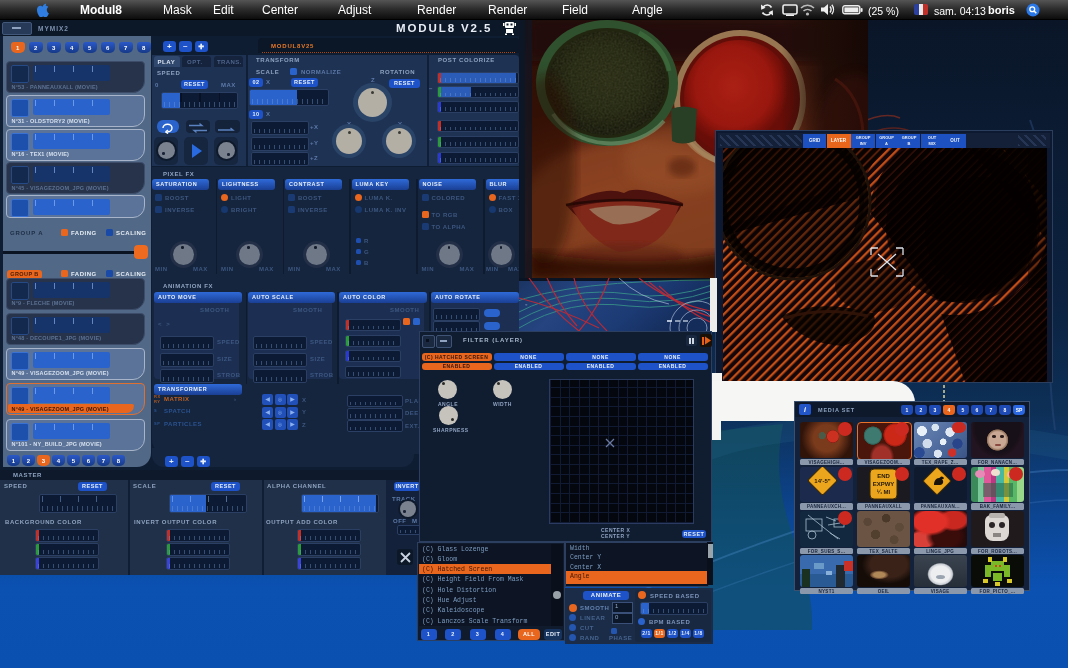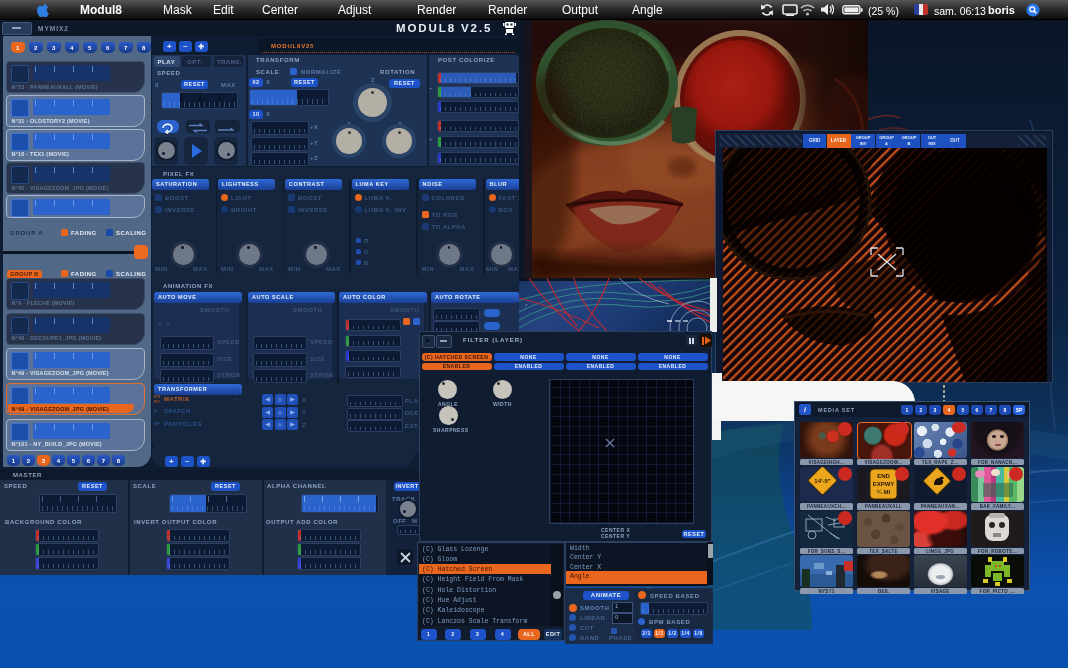--- a/index.html
+++ b/index.html
@@ -91,21 +91,21 @@
   <svg class="a" style="left:37px;top:3px;" width="13" height="14" viewBox="0 0 13 14">
     <path d="M9.2,0.4 C9.3,1.5 8.9,2.5 8.3,3.2 C7.6,4 6.6,4.5 5.7,4.4 C5.6,3.4 6.1,2.4 6.7,1.7 C7.4,1 8.4,0.5 9.2,0.4 Z M11.9,10.5 C11.4,11.6 11.1,12.1 10.5,13 C9.6,14.3 8.4,14.9 7.4,13.9 C6.5,13.2 5.9,13.2 5,13.9 C3.9,14.9 2.8,14.2 2,13 C-0.3,9.6 -0.6,5.6 0.9,3.9 C2,2.6 3.7,2.5 4.8,3.2 C5.8,3.8 6.4,3.8 7.4,3.2 C8.8,2.4 10.3,2.6 11.3,3.9 C9.1,5.3 9.4,8.6 11.9,10.5 Z" fill="#2f7de0"></path>
   </svg>
   <span class="t" style="left:80px;top:3px;font-size:12px;font-weight:bold;color:#fff;">Modul8</span>
   <span class="t" style="left:163px;top:3px;font-size:12px;color:#fff;">Mask</span>
   <span class="t" style="left:213px;top:3px;font-size:12px;color:#fff;">Edit</span>
   <span class="t" style="left:262px;top:3px;font-size:12px;color:#fff;">Center</span>
   <span class="t" style="left:338px;top:3px;font-size:12px;color:#fff;">Adjust</span>
   <span class="t" style="left:417px;top:3px;font-size:12px;color:#fff;">Render</span>
   <span class="t" style="left:488px;top:3px;font-size:12px;color:#fff;">Render</span>
-  <span class="t" style="left:562px;top:3px;font-size:12px;color:#fff;">Output</span>
+  <span class="t" style="left:562px;top:3px;font-size:12px;color:#fff;">Field</span>
   <span class="t" style="left:632px;top:3px;font-size:12px;color:#fff;">Angle</span>
 
   <svg class="a" style="left:760px;top:3px;" width="14" height="14" viewBox="0 0 14 14">
     <path d="M11.5,4.5 A5,5 0 0 0 3,4.2 M2.5,9.5 A5,5 0 0 0 11,9.8" stroke="#eee" stroke-width="1.7" fill="none"></path>
     <path d="M1,1.5 L5.5,4.8 L1.2,6.8 Z" fill="#eee"></path>
         <path d="M13,12.5 L8.5,9.2 L12.8,7.2 Z" fill="#eee"></path>
   </svg>
   <svg class="a" style="left:782px;top:4px;" width="16" height="12" viewBox="0 0 16 12">
     <rect x="1" y="1" width="14" height="9" rx="1.5" fill="none" stroke="#eee" stroke-width="1.6"></rect>
     <rect x="4" y="10.5" width="8" height="1.5" fill="#eee"></rect>
@@ -124,21 +124,21 @@
     <rect x="0.8" y="0.8" width="17" height="8" rx="2" fill="none" stroke="#eee" stroke-width="1.4"></rect>
     <rect x="2.4" y="2.4" width="14" height="5" fill="#eee"></rect>
     <rect x="18.6" y="3" width="2" height="4" rx="1" fill="#eee"></rect>
   </svg>
   <span class="t" style="left:868px;top:4.5px;font-size:10.5px;color:#fff;">(25 %)</span>
   <svg class="a" style="left:914px;top:4px;" width="14" height="11" viewBox="0 0 14 11">
     <rect x="0" y="0" width="14" height="11" rx="2" fill="#2a3f9e"></rect>
     <rect x="7" y="0" width="7" height="11" rx="2" fill="#c03028"></rect>
     <rect x="5" y="0" width="4" height="11" fill="#e8e8e8"></rect>
   </svg>
-  <span class="t" style="left:934px;top:4.5px;font-size:10.5px;color:#fff;">sam. 06:13</span>
+  <span class="t" style="left:934px;top:4.5px;font-size:10.5px;color:#fff;">sam. 04:13</span>
   <span class="t" style="left:988px;top:3.5px;font-size:11px;font-weight:bold;color:#fff;">boris</span>
   <svg class="a" style="left:1026px;top:2.5px;" width="14" height="14" viewBox="0 0 15 15">
     <circle cx="7.5" cy="7.5" r="7" fill="#2a78e8"></circle>
     <circle cx="6.7" cy="6.7" r="2.6" fill="none" stroke="#fff" stroke-width="1.4"></circle>
     <line x1="8.6" y1="8.6" x2="11" y2="11" stroke="#fff" stroke-width="1.6"></line>
   </svg>
 </div>
 
 <div class="a" id="mainwin" style="left:0;top:19px;width:540px;height:556px;background:#0f1d33;z-index:2;">
 

